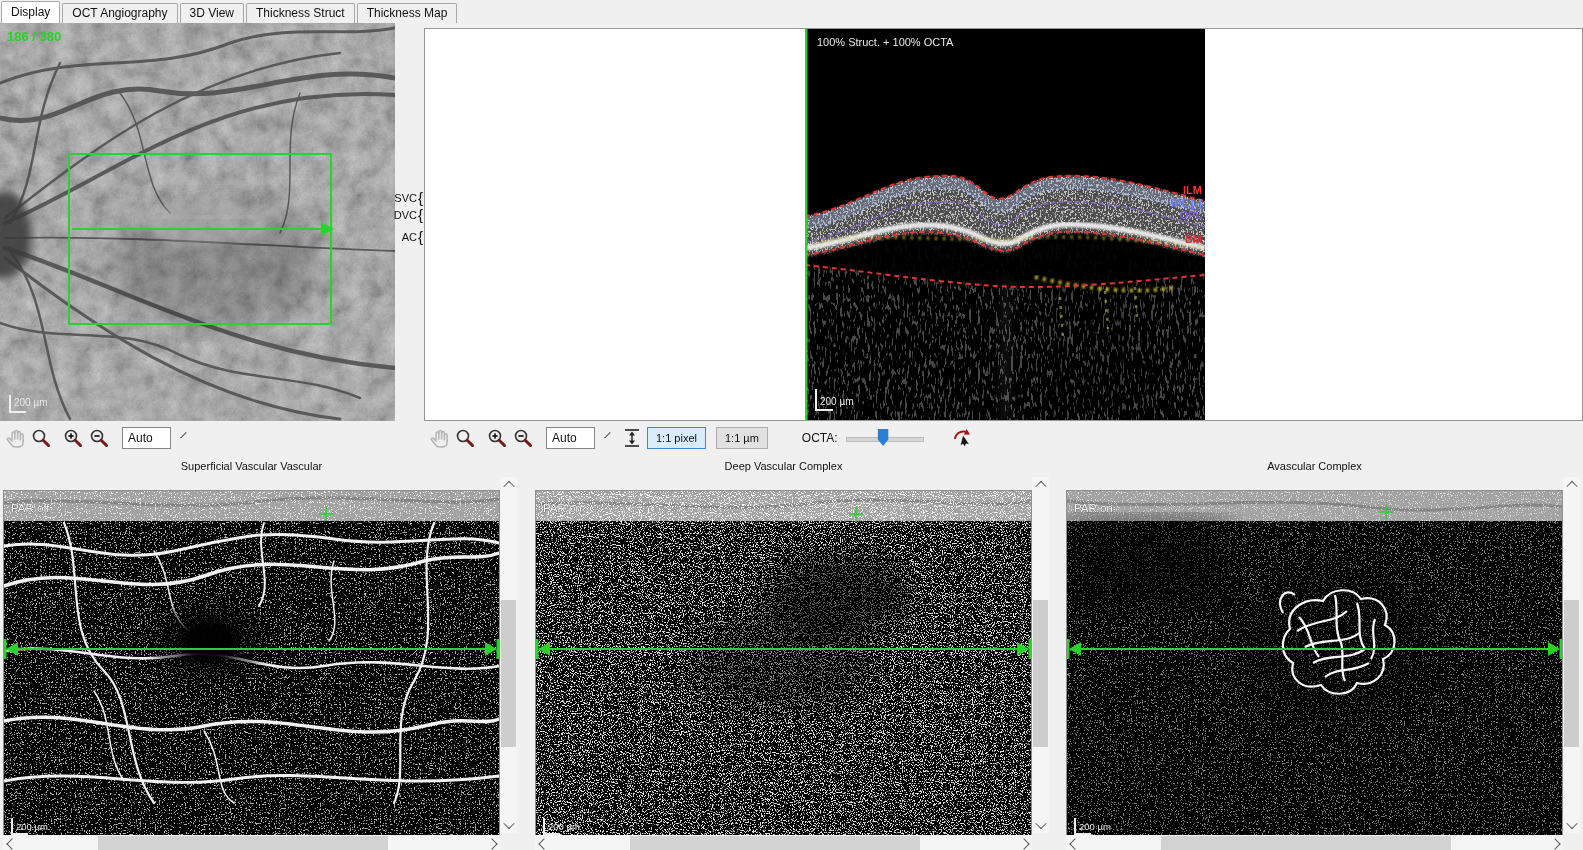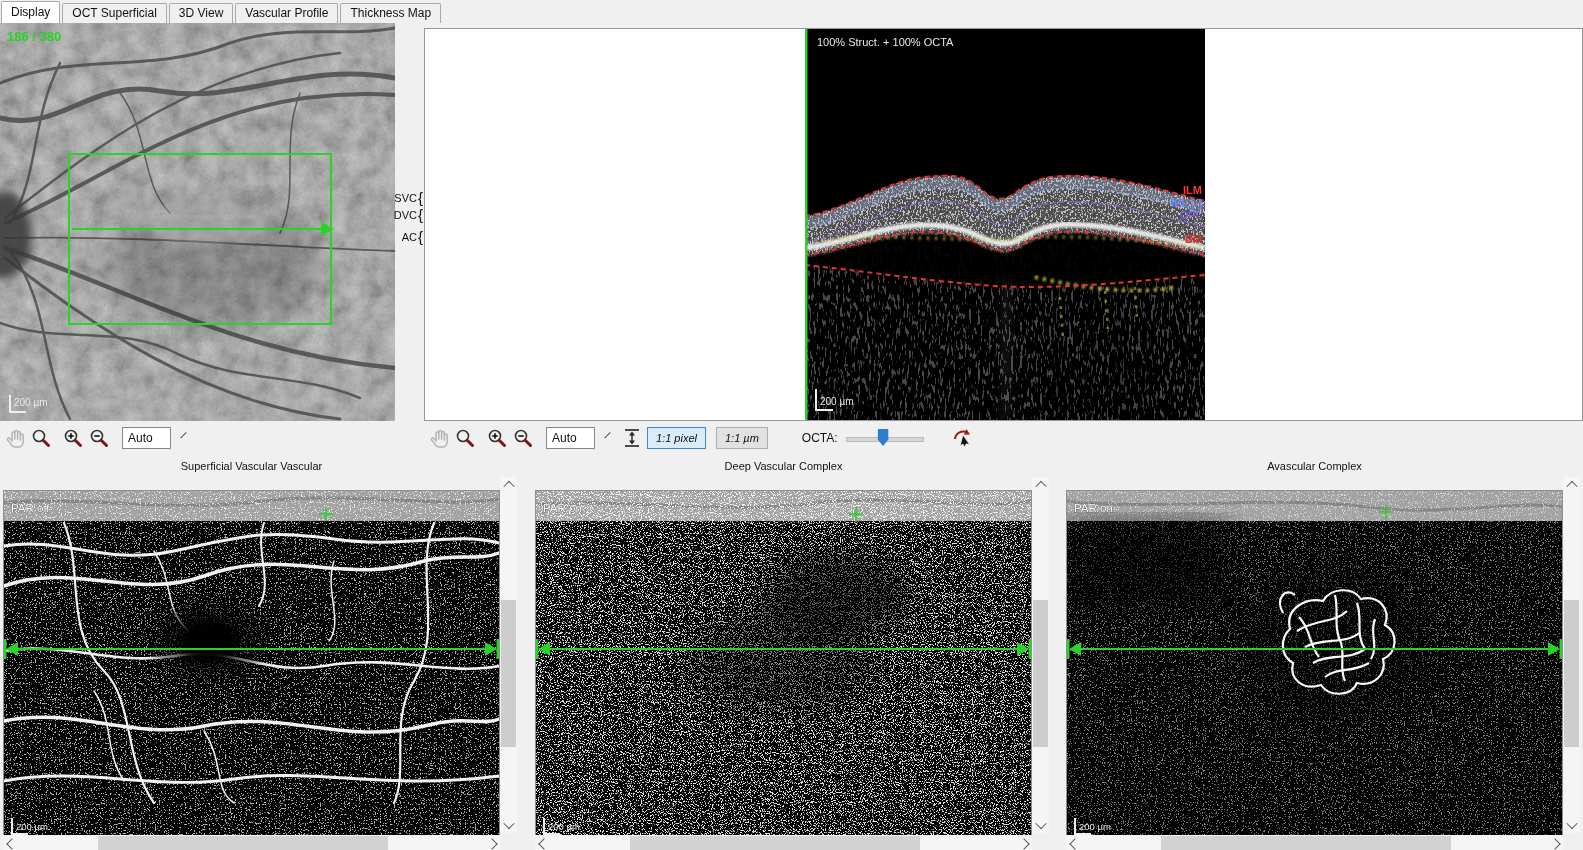--- a/index.html
+++ b/index.html
@@ -29,21 +29,21 @@
   
   .tb{position:absolute;top:426px;display:flex;align-items:center;height:24px;}
   .tb-left{left:4px;}
   .tb-center{left:428px;}
   .ticon{width:22px;height:22px;margin-right:4px;cursor:pointer;}
   .dropdown{width:49px;height:22px;border:1px solid #868686;background:#fff;display:flex;align-items:center;
             justify-content:space-between;padding:0 5px;font-size:12px;box-sizing:border-box;margin-left:8px;cursor:pointer;gap:30px;}
   .dd-chev{width:7px;height:7px;border-right:1.5px solid #444;border-bottom:1.5px solid #444;
            transform:rotate(45deg) translate(-2px,-2px);}
   .btn11{height:22px;padding:0 8px;font-size:11px;border:1px solid #adadad;background:#e1e1e1;
-         display:flex;align-items:center;box-sizing:border-box;cursor:pointer;font-style:italic;}
+         display:flex;align-items:center;box-sizing:border-box;cursor:pointer;}
   .btn11.sel{background:#d9ecfb;border-color:#3c87c8;}
   .octa-label{font-size:12px;margin:0 8px 0 34px;}
   .slider{position:relative;width:78px;height:20px;cursor:pointer;}
   .slider .track{position:absolute;left:0;right:0;top:9px;height:3px;background:#d6d6d6;border:1px solid #bdbdbd;}
   .slider .thumb{position:absolute;left:48%;top:1px;width:11px;height:17px;background:#2d7dd2;
                  transform:translateX(-50%);clip-path:polygon(0 0,100% 0,100% 60%,50% 100%,0 60%);}
 
   
   .ptitle{position:absolute;top:460px;width:497px;text-align:center;font-size:11px;}
   .panel{position:absolute;top:477px;width:514px;height:373px;}
@@ -59,23 +59,23 @@
   .chev.up{transform:rotate(-135deg) translate(-1px,-1px);}
   .chev.down{transform:rotate(45deg) translate(-1px,-1px);}
   .chev.left{transform:rotate(135deg);}
   .chev.right{transform:rotate(-45deg);}
 </style>
 </head>
 <body>
 
 <div class="tabbar">
   <div class="tab active">Display</div>
-  <div class="tab">OCT Superficial</div>
+  <div class="tab">OCT Angiography</div>
   <div class="tab">3D View</div>
-  <div class="tab">Vascular Profile</div>
+  <div class="tab">Thickness Struct</div>
   <div class="tab">Thickness Map</div>
 </div>
 
 <div class="fundus">
 <svg width="395" height="398">
   <defs>
     <filter id="f-fun">
           <feTurbulence type="fractalNoise" baseFrequency="0.055" numOctaves="5" seed="4" stitchTiles="stitch"></feTurbulence>
       <feColorMatrix type="matrix" values="0.9 0 0 0 0.05  0.9 0 0 0 0.05  0.9 0 0 0 0.05  0 0 0 0 1"></feColorMatrix>
         </filter>

